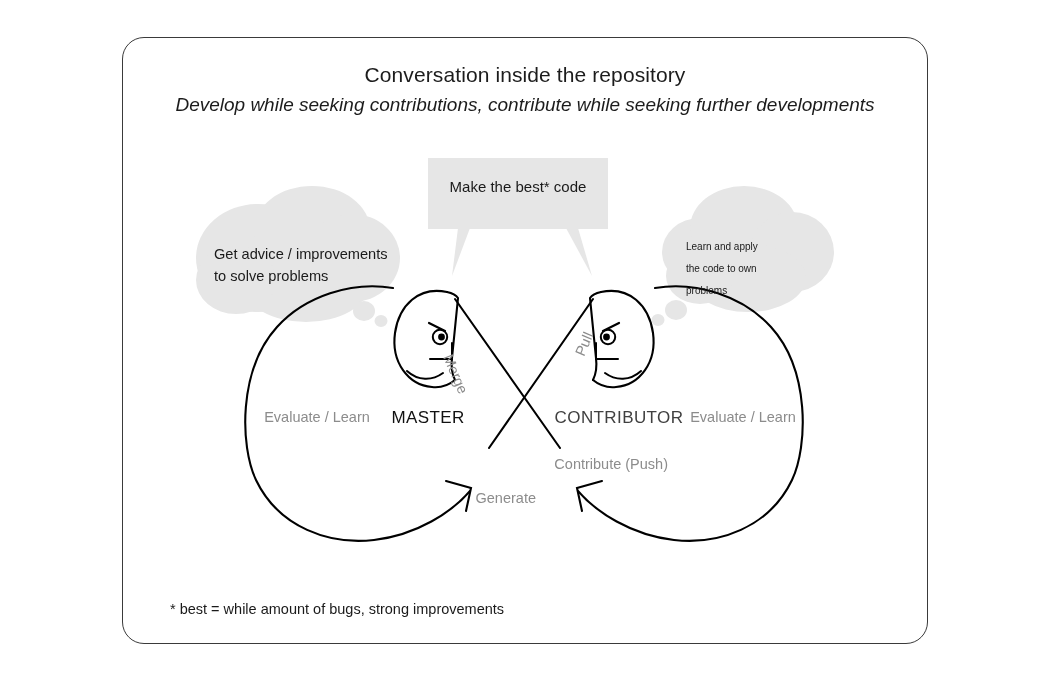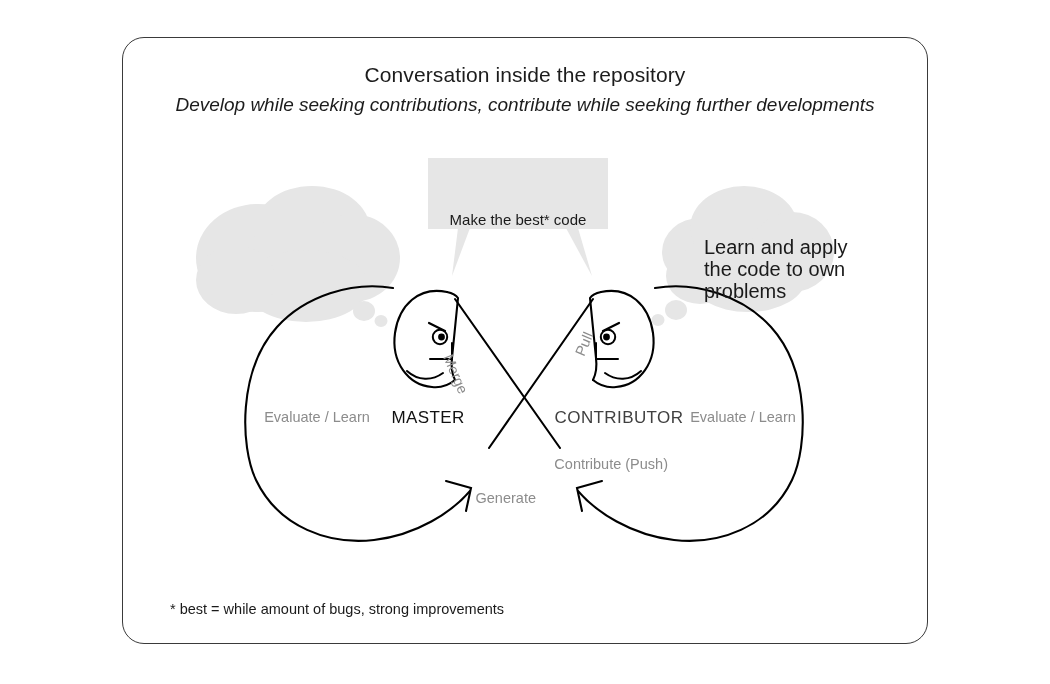--- a/index.html
+++ b/index.html
@@ -54,30 +54,29 @@
     left: 0; top: 94px; width: 1050px;
     text-align: center;
     font-style: italic;
     font-size: 19px;
     color: #1c1c1c;
   }
   #bubble-text {
     left: 428px; top: 178px; width: 180px;
     text-align: center;
     font-size: 15px;
-    margin-top: 33px;
   }
   #cloud-left-text {
     left: 214px; top: 243px; width: 200px;
     font-size: 14.6px;
     line-height: 22px;
   }
   #cloud-right-text {
-    left: 704px; top: 236px; width: 150px;
-    font-size: 20px;
+    left: 686px; top: 236px; width: 150px;
+    font-size: 10px;
     line-height: 22px;
   }
   #label-master {
     left: 380px; top: 408px; width: 96px;
     text-align: center;
     font-size: 17px;
     letter-spacing: 0.4px;
     color: #111111;
   }
   #label-contributor {
@@ -223,20 +222,21 @@
     </g>
 
   </svg>
 
   <div class="txt" id="title">Conversation inside the repository</div>
 
   <div class="txt" id="subtitle">Develop while seeking contributions, contribute while seeking further developments</div>
 
   <div class="txt" id="bubble-text">Make the best* code</div>
 
+  <div class="txt" id="cloud-left-text"><span>Get advice / improvements</span><br><span>to solve problems</span></div>
 
   <div class="txt" id="cloud-right-text"><span>Learn and apply</span><br><span>the code to own</span><br><span>problems</span></div>
 
   <div class="txt" id="label-eval-left">Evaluate / Learn</div>
 
   <div class="txt" id="label-master">MASTER</div>
 
   <div class="txt" id="label-contributor">CONTRIBUTOR</div>
 
   <div class="txt" id="label-eval-right">Evaluate / Learn</div>

